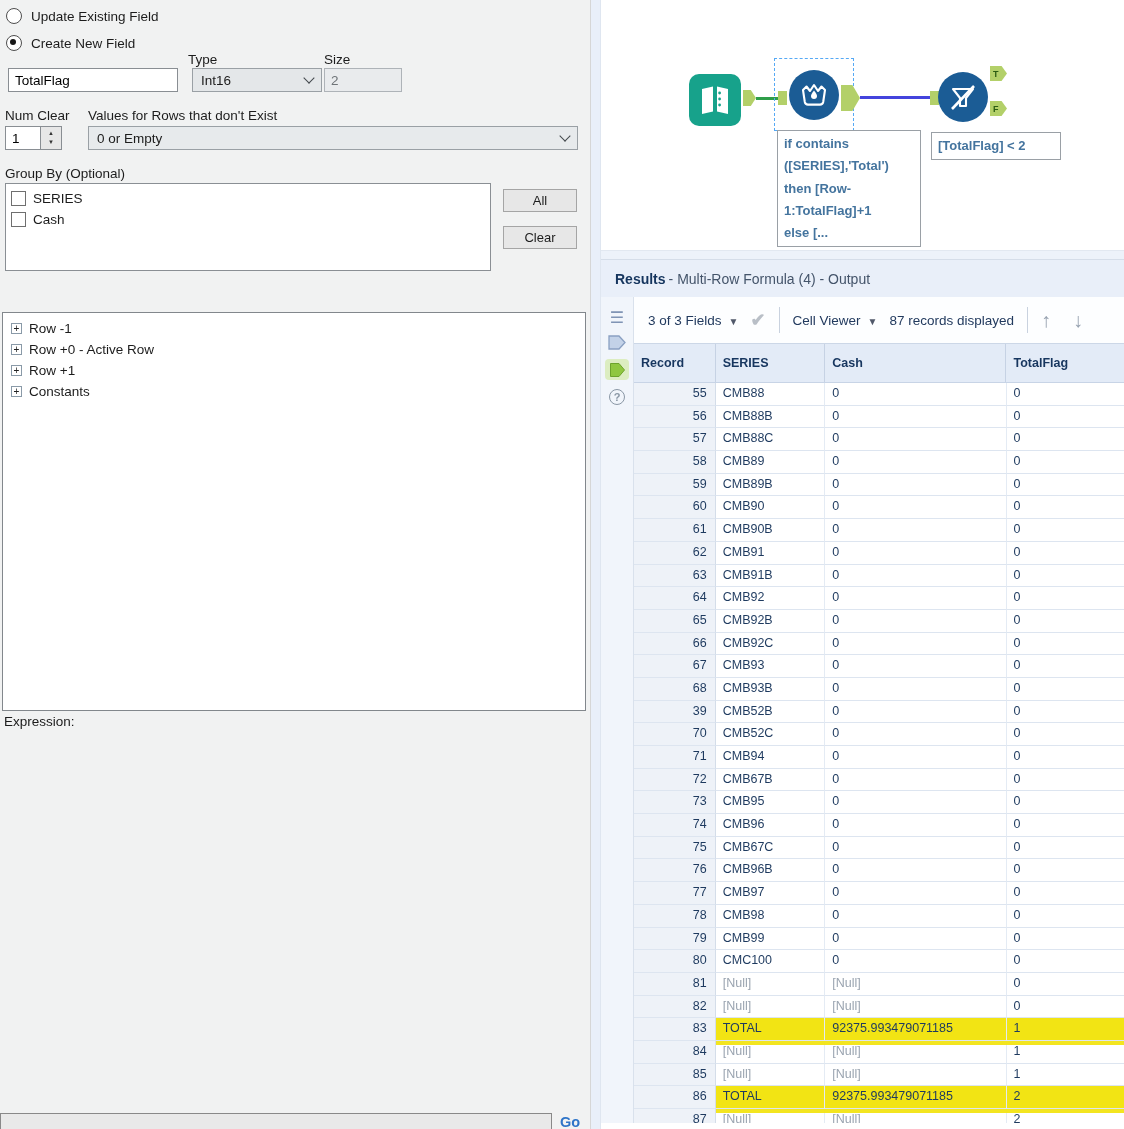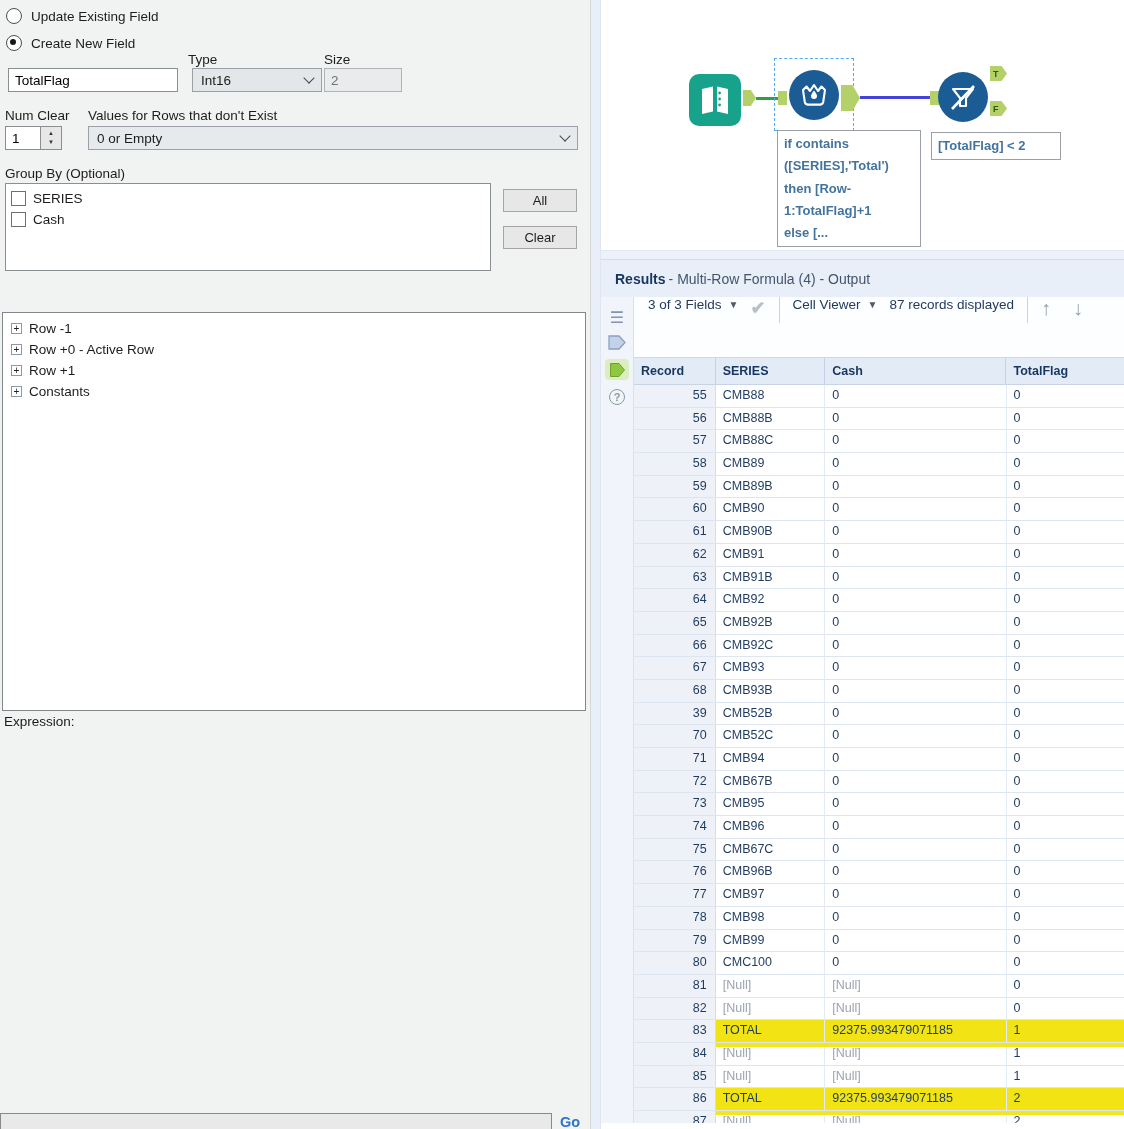--- a/index.html
+++ b/index.html
@@ -67,26 +67,26 @@
   .res-header{height:37px;background:#e9eff9;border-top:1px solid #d5dde9;display:flex;align-items:center;
               padding-left:14px;font-size:14px;color:#44546a}
   .res-header b{color:#15355e;margin-right:3px}
   .res-body{display:flex;height:826px}
   .icon-strip{width:32px;background:#f1f5fb;display:flex;flex-direction:column;align-items:center;padding-top:13px;gap:9px;flex:none}
   .i-list{color:#8094b5;font-size:16px;line-height:16px}
   .i-q{width:16px;height:16px;border:1.5px solid #8a97a5;border-radius:50%;color:#8a97a5;font-size:11px;font-weight:bold;
        display:flex;align-items:center;justify-content:center;box-sizing:border-box}
   .i-out-wrap{width:24px;height:21px;background:#dcedc1;border-radius:4px;display:flex;align-items:center;justify-content:center}
   .res-main{flex:1;border-left:1px solid #d9e1ec;overflow:hidden}
-  .toolbar{height:60px;display:flex;font-size:13.5px;color:#223a5e;background:#fdfeff;padding-left:14px;white-space:nowrap}
+  .toolbar{height:46px;display:flex;align-items:center;font-size:13.5px;color:#223a5e;background:#fdfeff;padding-left:14px;white-space:nowrap}
   .caret{font-size:10px;color:#51596a;margin:2px 0 0 7px}
   .check{color:#b9bfc7;font-size:18px;font-weight:bold;margin-left:12px}
   .sep{width:1px;height:26px;background:#c9d2df;margin:0 13px;flex:none}
   .arrow{color:#97a2b0;font-size:20px;font-weight:bold}
-  .theader{display:flex;height:28px;background:#e3ebf7;font-weight:bold;color:#17365f;font-size:12.5px;
+  .theader{display:flex;height:40px;background:#e3ebf7;font-weight:bold;color:#17365f;font-size:12.5px;
            border-top:1px solid #ccd7e7;border-bottom:1px solid #c8d4e6;box-sizing:border-box}
   .thcell{box-sizing:border-box;padding-left:7px;display:flex;align-items:center;border-right:1px solid #c6d2e4}
   .w-rec{width:82px}.w-ser{width:110px}.w-cash{width:182px}.w-flag{width:118px;border-right:none}
   .trow{display:flex;height:22.7px}
   .tcell{box-sizing:border-box;border-right:1px solid #e4ebf4;border-bottom:1px solid #dde5f0;padding-left:7px;
          font-size:12.5px;line-height:21px;color:#1e3a5f;overflow:hidden;white-space:nowrap}
   .rec{width:82px;background:#eef2f8;text-align:right;padding:0 8px 0 0;border-right:1px solid #d4dde9}
   .c1{width:110px;background:#fff}.c2{width:182px;background:#fff}.c3{width:118px;background:#fff;border-right:none}
   .null{color:#9aa4b0}
   .hl{background:#f2e414 !important;position:relative;z-index:2;box-shadow:0 4px 0 rgba(242,228,20,.95)}

